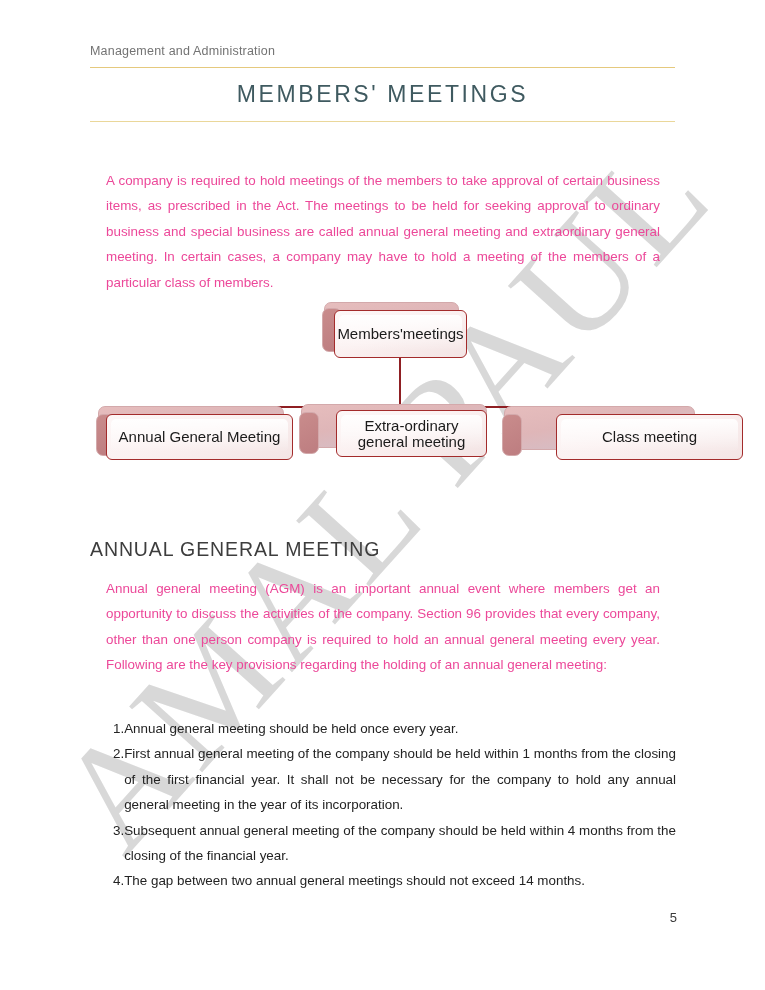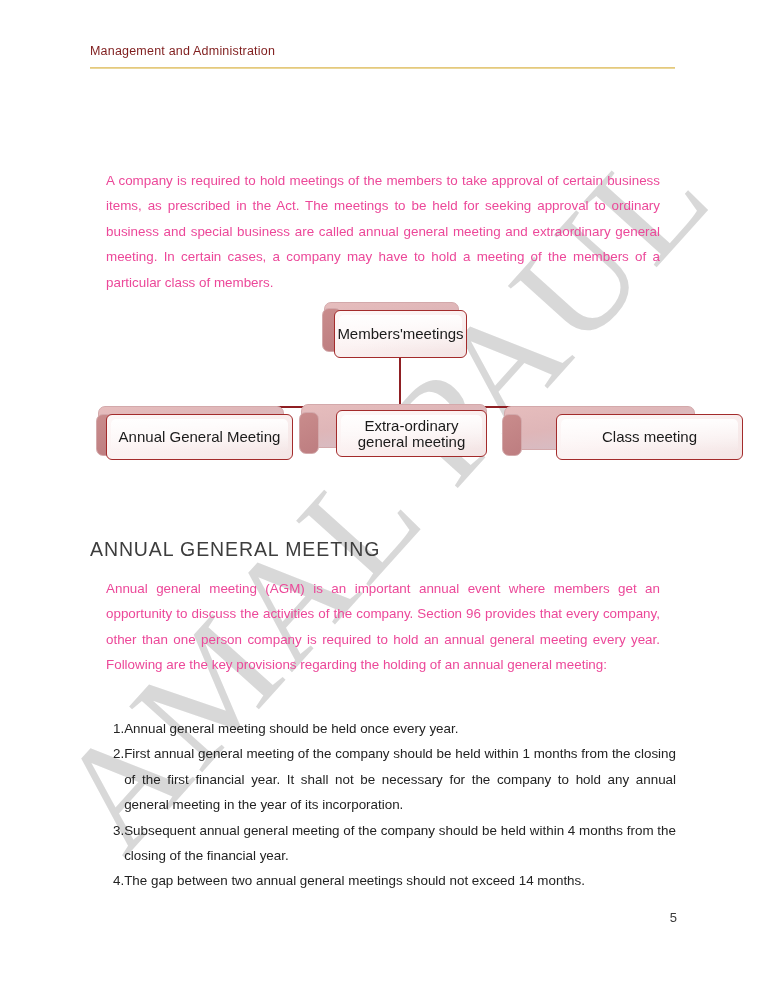--- a/index.html
+++ b/index.html
@@ -48,21 +48,21 @@
 
   
   .header-wrap {
     position: absolute;
     left: 90px;
     top: 44px;
     width: 585px;
   }
   .header-label {
     font-size: 12.5px;
-    color: #7f1d1d;
+    color: #737373;
     letter-spacing: .2px;
     padding-bottom: 9px;
   }
   .rule {
     height: 0;
     border-top: 1.6px solid #e5c97d;
     width: 100%;
   }
   .rule.second { border-top: 1.6px solid #ead79a; }
 
@@ -204,20 +204,21 @@
 
 <div class="page">
 
   <div class="watermark">AMAL PAUL</div>
 
   <div class="content">
 
     <div class="header-wrap">
       <div class="header-label">Management and Administration</div>
       <div class="rule"></div>
+      <div class="doc-title">MEMBERS' MEETINGS</div>
       <div class="rule second"></div>
     </div>
 
     <div class="body-block" id="intro-para">
       <p class="para">A company is required to hold meetings of the members to take approval of certain business items, as prescribed in the Act. The meetings to be held for seeking approval to ordinary business and special business are called annual general meeting and extraordinary general meeting. In certain cases, a company may have to hold a meeting of the members of a particular class of members.</p>
     </div>
 
     <div class="orgchart">
 
       <div class="connector v" style="left:309px; top:58px; height:52px;"></div>

